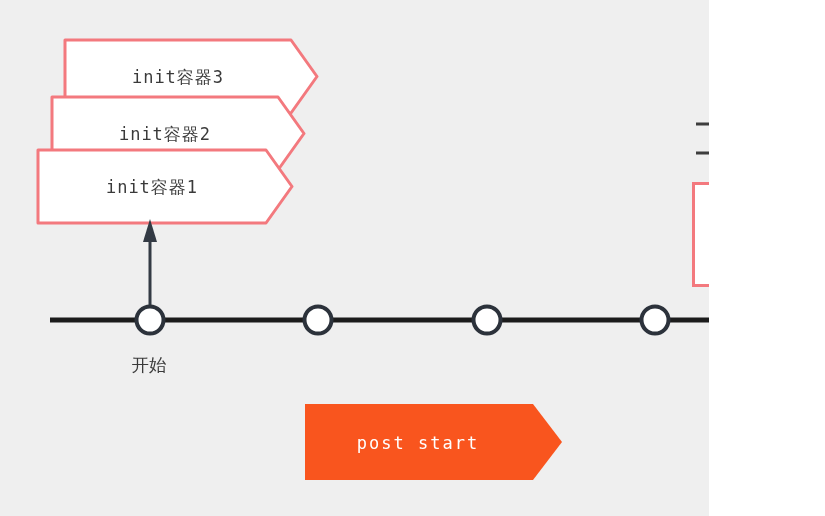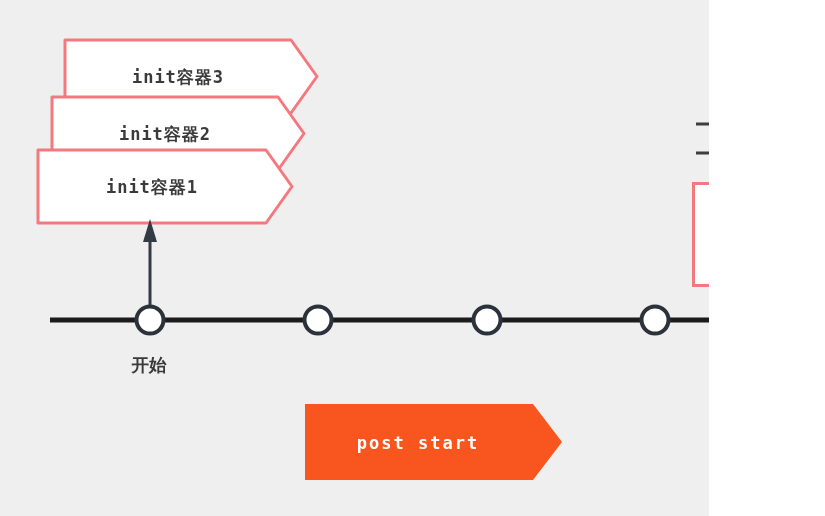--- a/index.html
+++ b/index.html
@@ -3,21 +3,20 @@
 <meta charset="utf-8">
 <style>
   html, body { margin: 0; padding: 0; }
   body { font-family: "Liberation Sans", sans-serif; }
   .canvas {
     position: relative;
     width: 709px;
     height: 516px;
     background: #efefef;
     overflow: hidden;
-    font-weight: bold;
   }
   svg { display: block; }
   .flag-text {
     font-family: "DejaVu Sans Mono", "Liberation Mono", monospace;
     font-size: 17px;
     letter-spacing: 1px;
   }
   .start-text {
     font-family: "DejaVu Sans Mono", "Liberation Mono", monospace;
     font-size: 17.5px;

